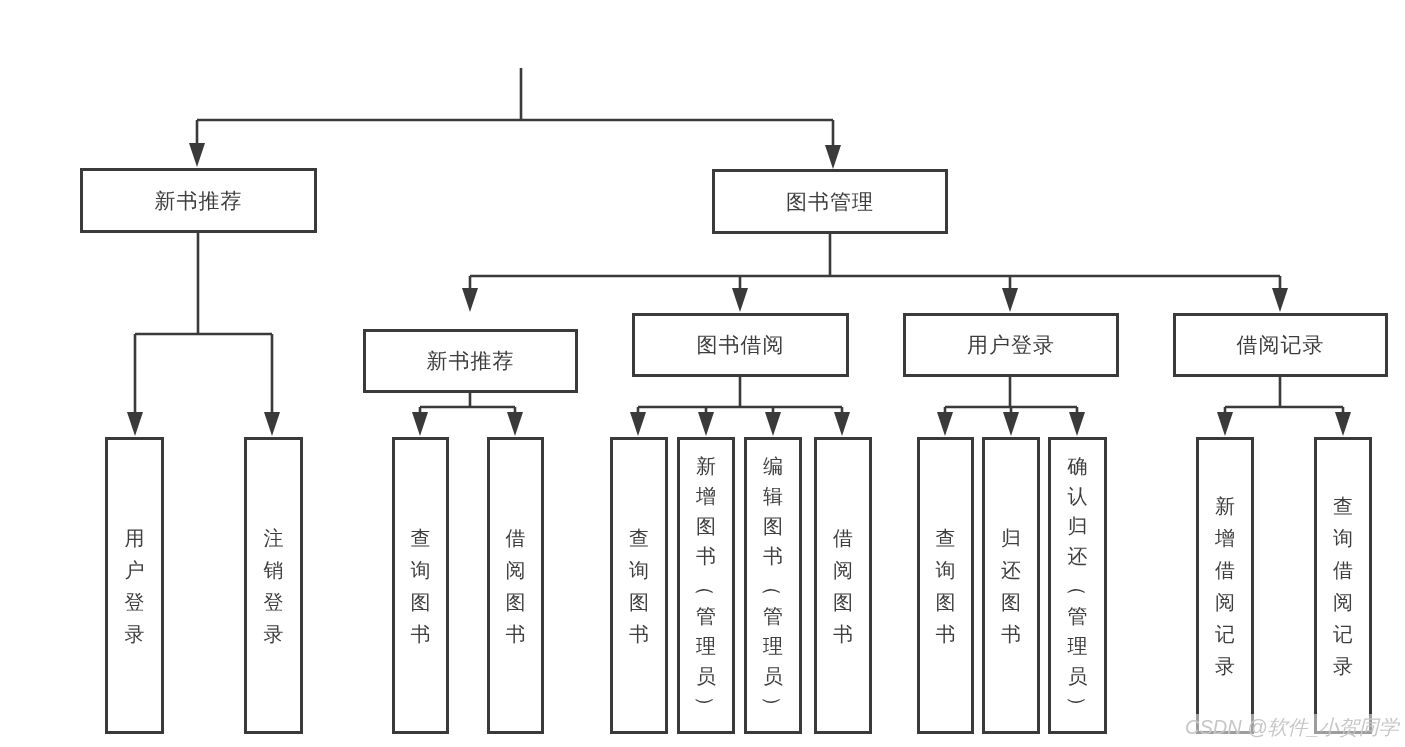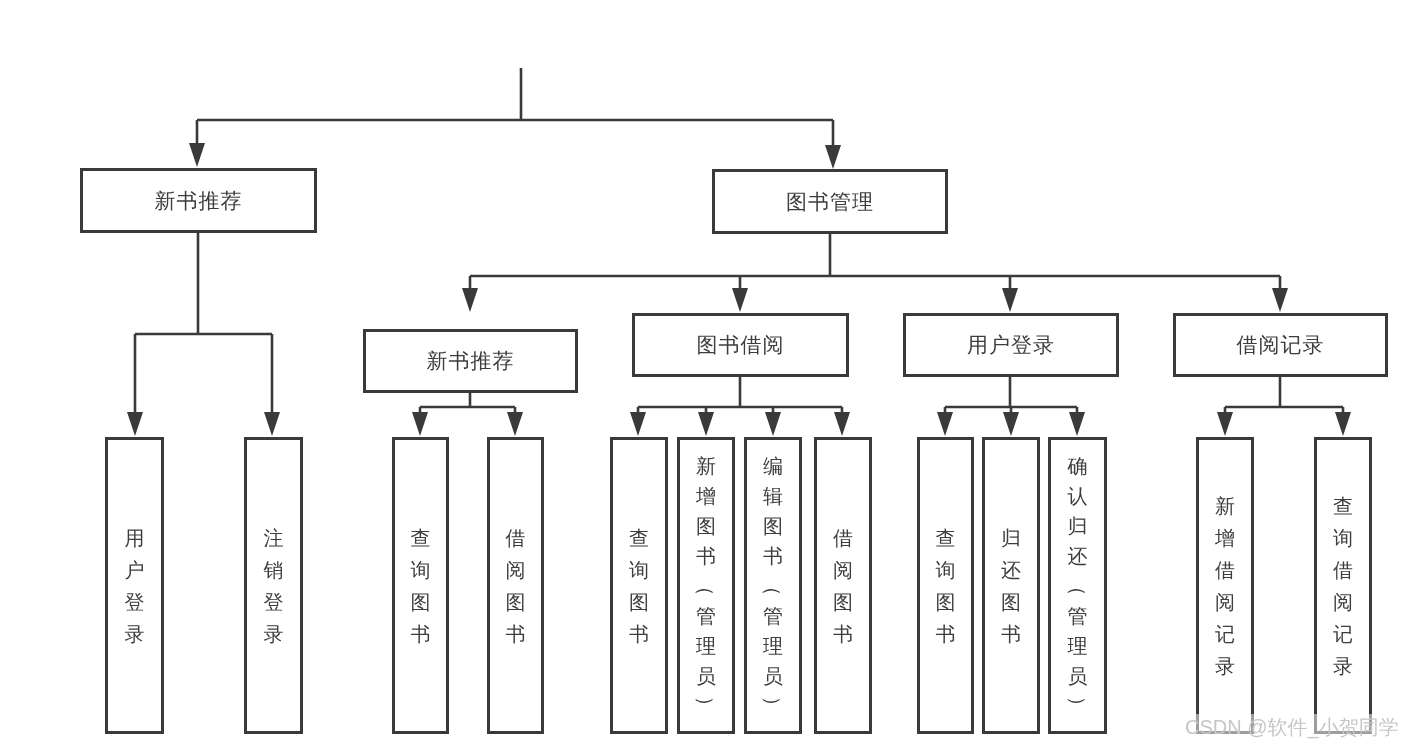--- a/index.html
+++ b/index.html
@@ -27,20 +27,21 @@
   .vtext{
     display:flex;flex-direction:column;align-items:center;justify-content:center;
     width:100%;height:100%;
   }
   .vchar{display:block;height:30px;line-height:30px;font-size:20px;width:100%;text-align:center;letter-spacing:0;}
   .vchar.rot{transform:rotate(90deg);}
   .watermark{
     position:absolute;left:1183px;top:714px;font-size:20px;color:var(--wm);
     background:rgba(255,255,255,0.5);padding:0 2px;white-space:nowrap;z-index:5;
     letter-spacing:0;
+    font-style:italic;
   }
 </style>
 </head>
 <body>
 
 <div class="canvas">
 
   <svg class="connectors" viewBox="0 0 1405 747" xmlns="http://www.w3.org/2000/svg">
 
     <path class="ln" d="M521 68 V119 M197 120 H833 M197 120 V146 M833 120 V148"></path>

